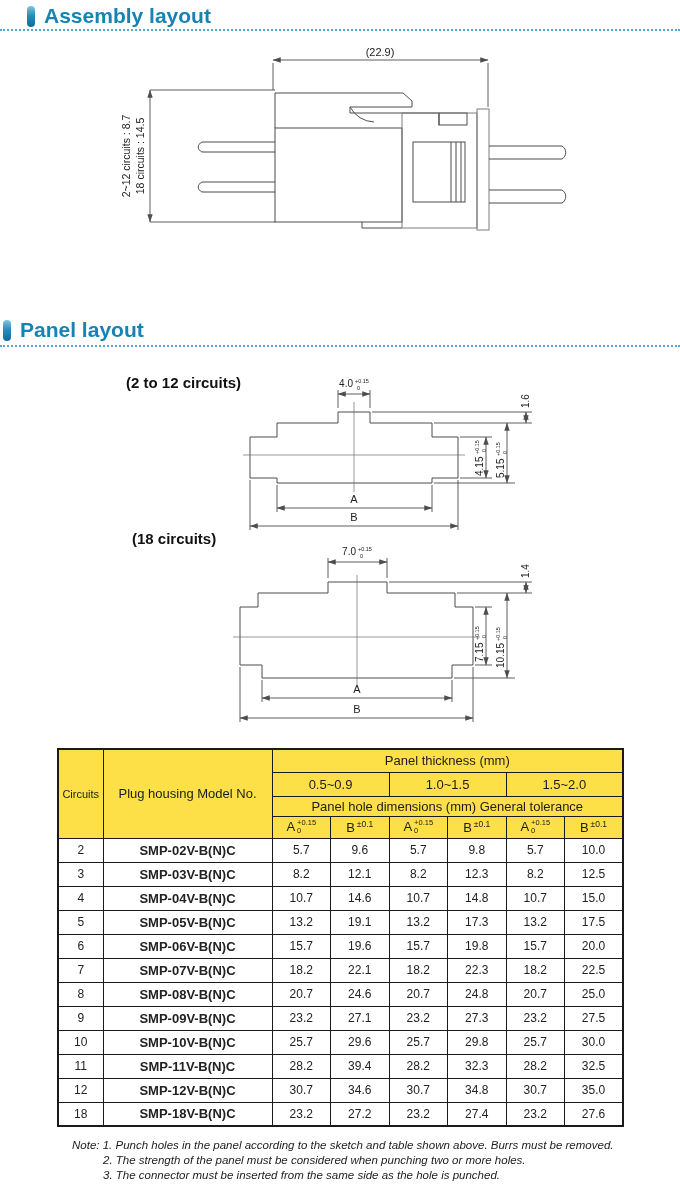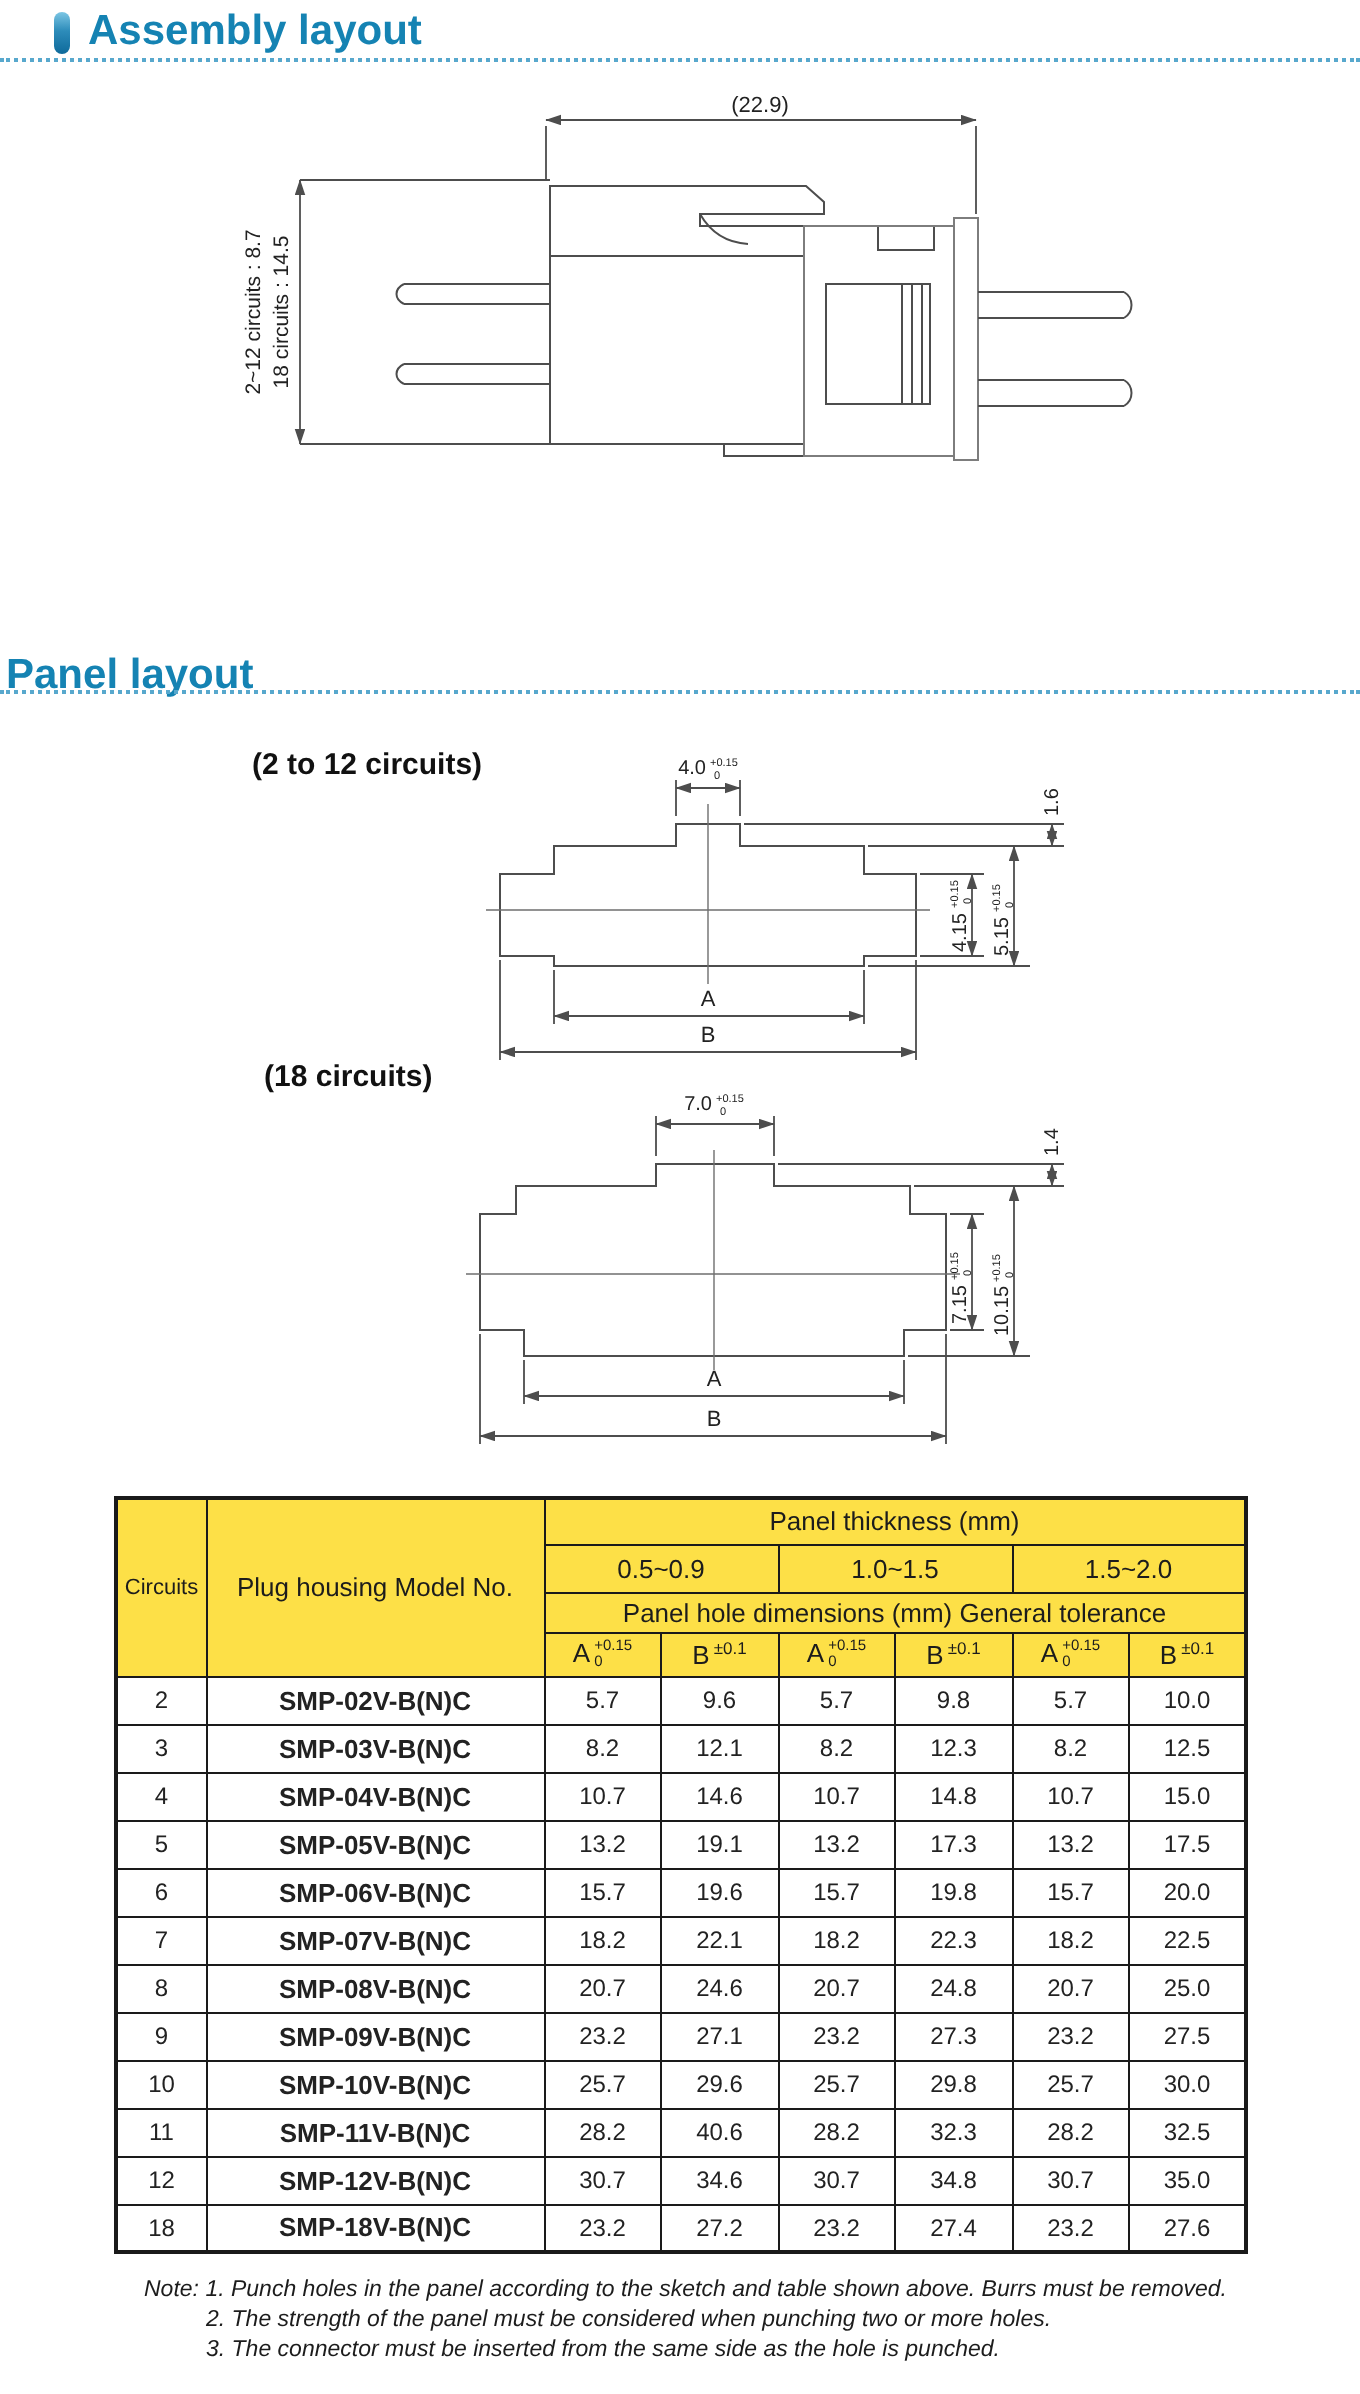--- a/index.html
+++ b/index.html
@@ -84,21 +84,21 @@
     </g>
 
     <g>
       <path class="ol" d="M92,97 H165 M92,107 H165 M92,97 c-5,2.5 -5,7.5 0,10"></path>
       <path class="ol" d="M92,137 H165 M92,147 H165 M92,137 c-5,2.5 -5,7.5 0,10"></path>
       <path class="ol" d="M379,101 H452 M379,114 H452 M452,101 c5,3 5,10 0,13"></path>
       <path class="ol" d="M379,145 H452 M379,158 H452 M452,145 c5,3 5,10 0,13"></path>
     </g>
   </svg>
 
-  <div class="section-header" style="top:317px;flex-direction:column;">
+  <div class="section-header" style="top:317px;">
     <span class="pill"></span>
     <span class="section-title">Panel layout</span>
   </div>
   <div class="dotted" style="top:345px;"></div>
 
   <div class="caption" style="left:126px;top:374px;">(2 to 12 circuits)</div>
   <svg style="left:130px;top:370px;" width="420" height="170" viewBox="0 0 420 170">
     <defs>
       <marker id="mb" markerWidth="10" markerHeight="8" refX="8.6" refY="3" orient="auto-start-reverse">
         <path d="M0,0 L9,3 L0,6 Z" fill="#4d4d4d"></path>
@@ -340,21 +340,21 @@
           <td>29.6</td>
           <td>25.7</td>
           <td>29.8</td>
           <td>25.7</td>
           <td>30.0</td>
         </tr>
         <tr>
           <td>11</td>
           <td class="model">SMP-11V-B(N)C</td>
           <td>28.2</td>
-          <td>40.6</td>
+          <td>39.4</td>
           <td>28.2</td>
           <td>32.3</td>
           <td>28.2</td>
           <td>32.5</td>
         </tr>
         <tr>
           <td>12</td>
           <td class="model">SMP-12V-B(N)C</td>
           <td>30.7</td>
           <td>34.6</td>

